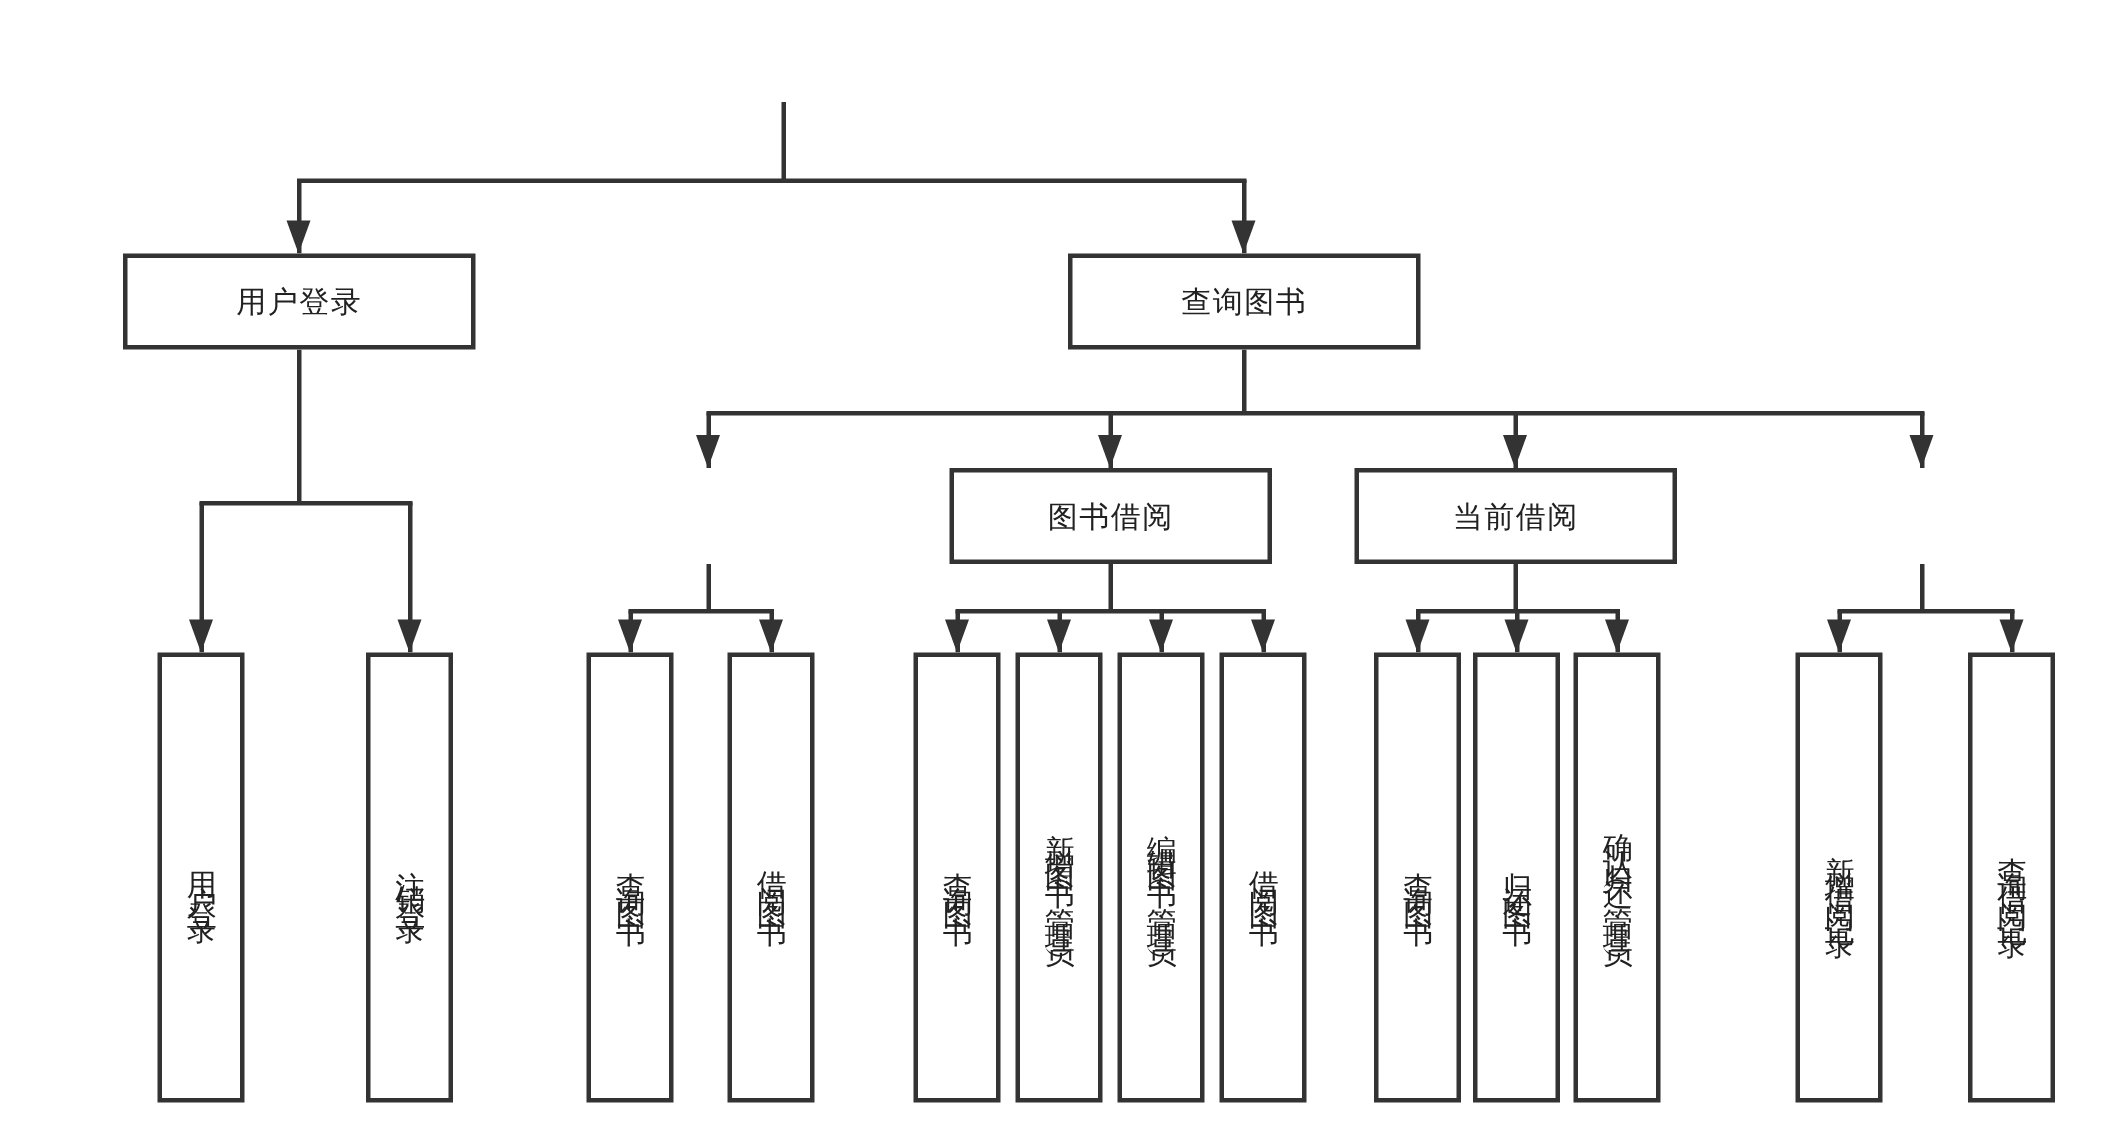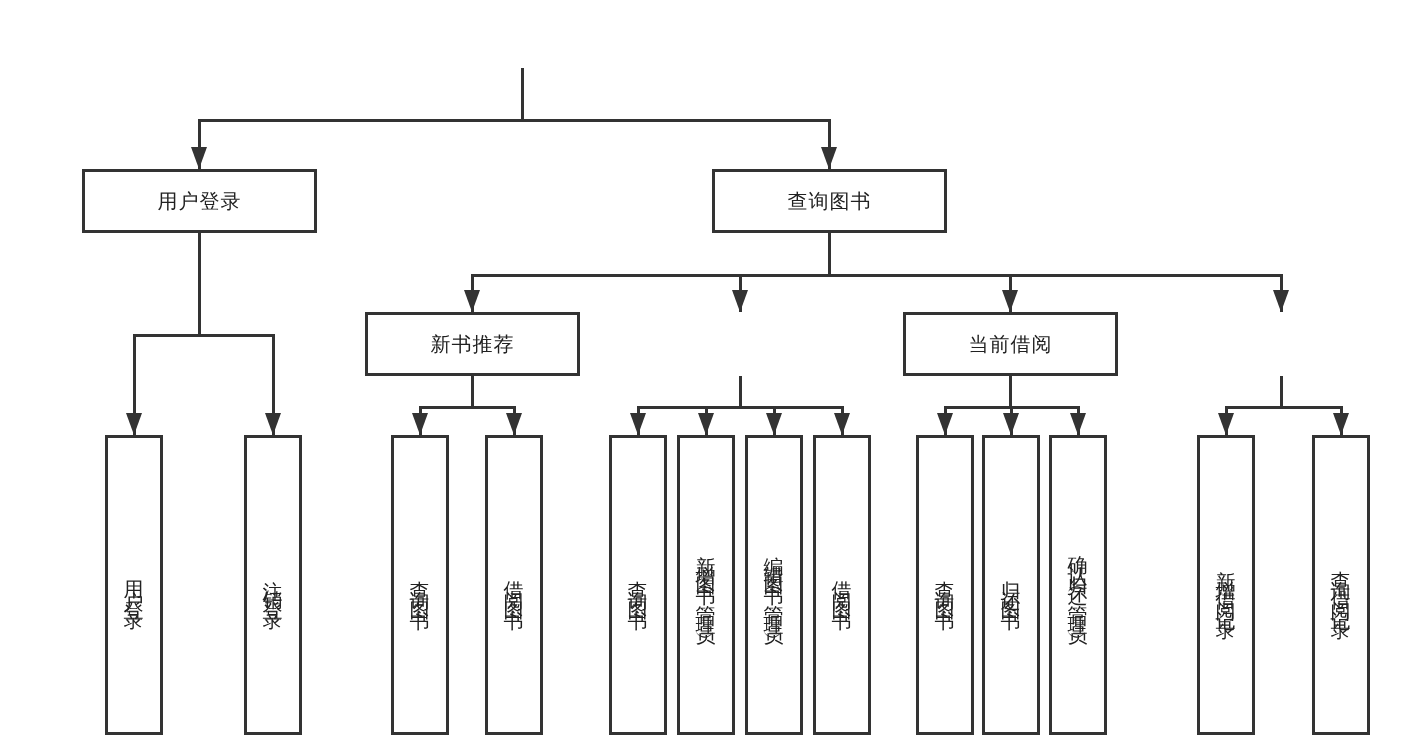--- a/index.html
+++ b/index.html
@@ -116,22 +116,22 @@
     <div class="arrow" style="left: 1003px; top: 413px;"></div>
     <div class="arrow" style="left: 1070px; top: 413px;"></div>
     <div class="arrow" style="left: 1218px; top: 413px;"></div>
     <div class="arrow" style="left: 1333px; top: 413px;"></div>
     <div class="node" style="left: 82px; top: 169px; width: 235px; height: 64px;">
       <span>用户登录</span>
     </div>
     <div class="node" style="left: 712px; top: 169px; width: 235px; height: 64px;">
       <span>查询图书</span>
     </div>
-    <div class="node" style="left: 365px; top: 312px; width: 215px; height: 64px;">
-      <span>新书推荐</span>
+    <div class="node" style="left: 633px; top: 312px; width: 215px; height: 64px;">
+      <span>图书借阅</span>
     </div>
     <div class="node" style="left: 903px; top: 312px; width: 215px; height: 64px;">
       <span>当前借阅</span>
     </div>
     <div class="node vertical" style="left: 105px; top: 435px; width: 58px; height: 300px;">
       <span>用户登录</span>
     </div>
     <div class="node vertical" style="left: 244px; top: 435px; width: 58px; height: 300px;">
       <span>注销登录</span>
     </div>

